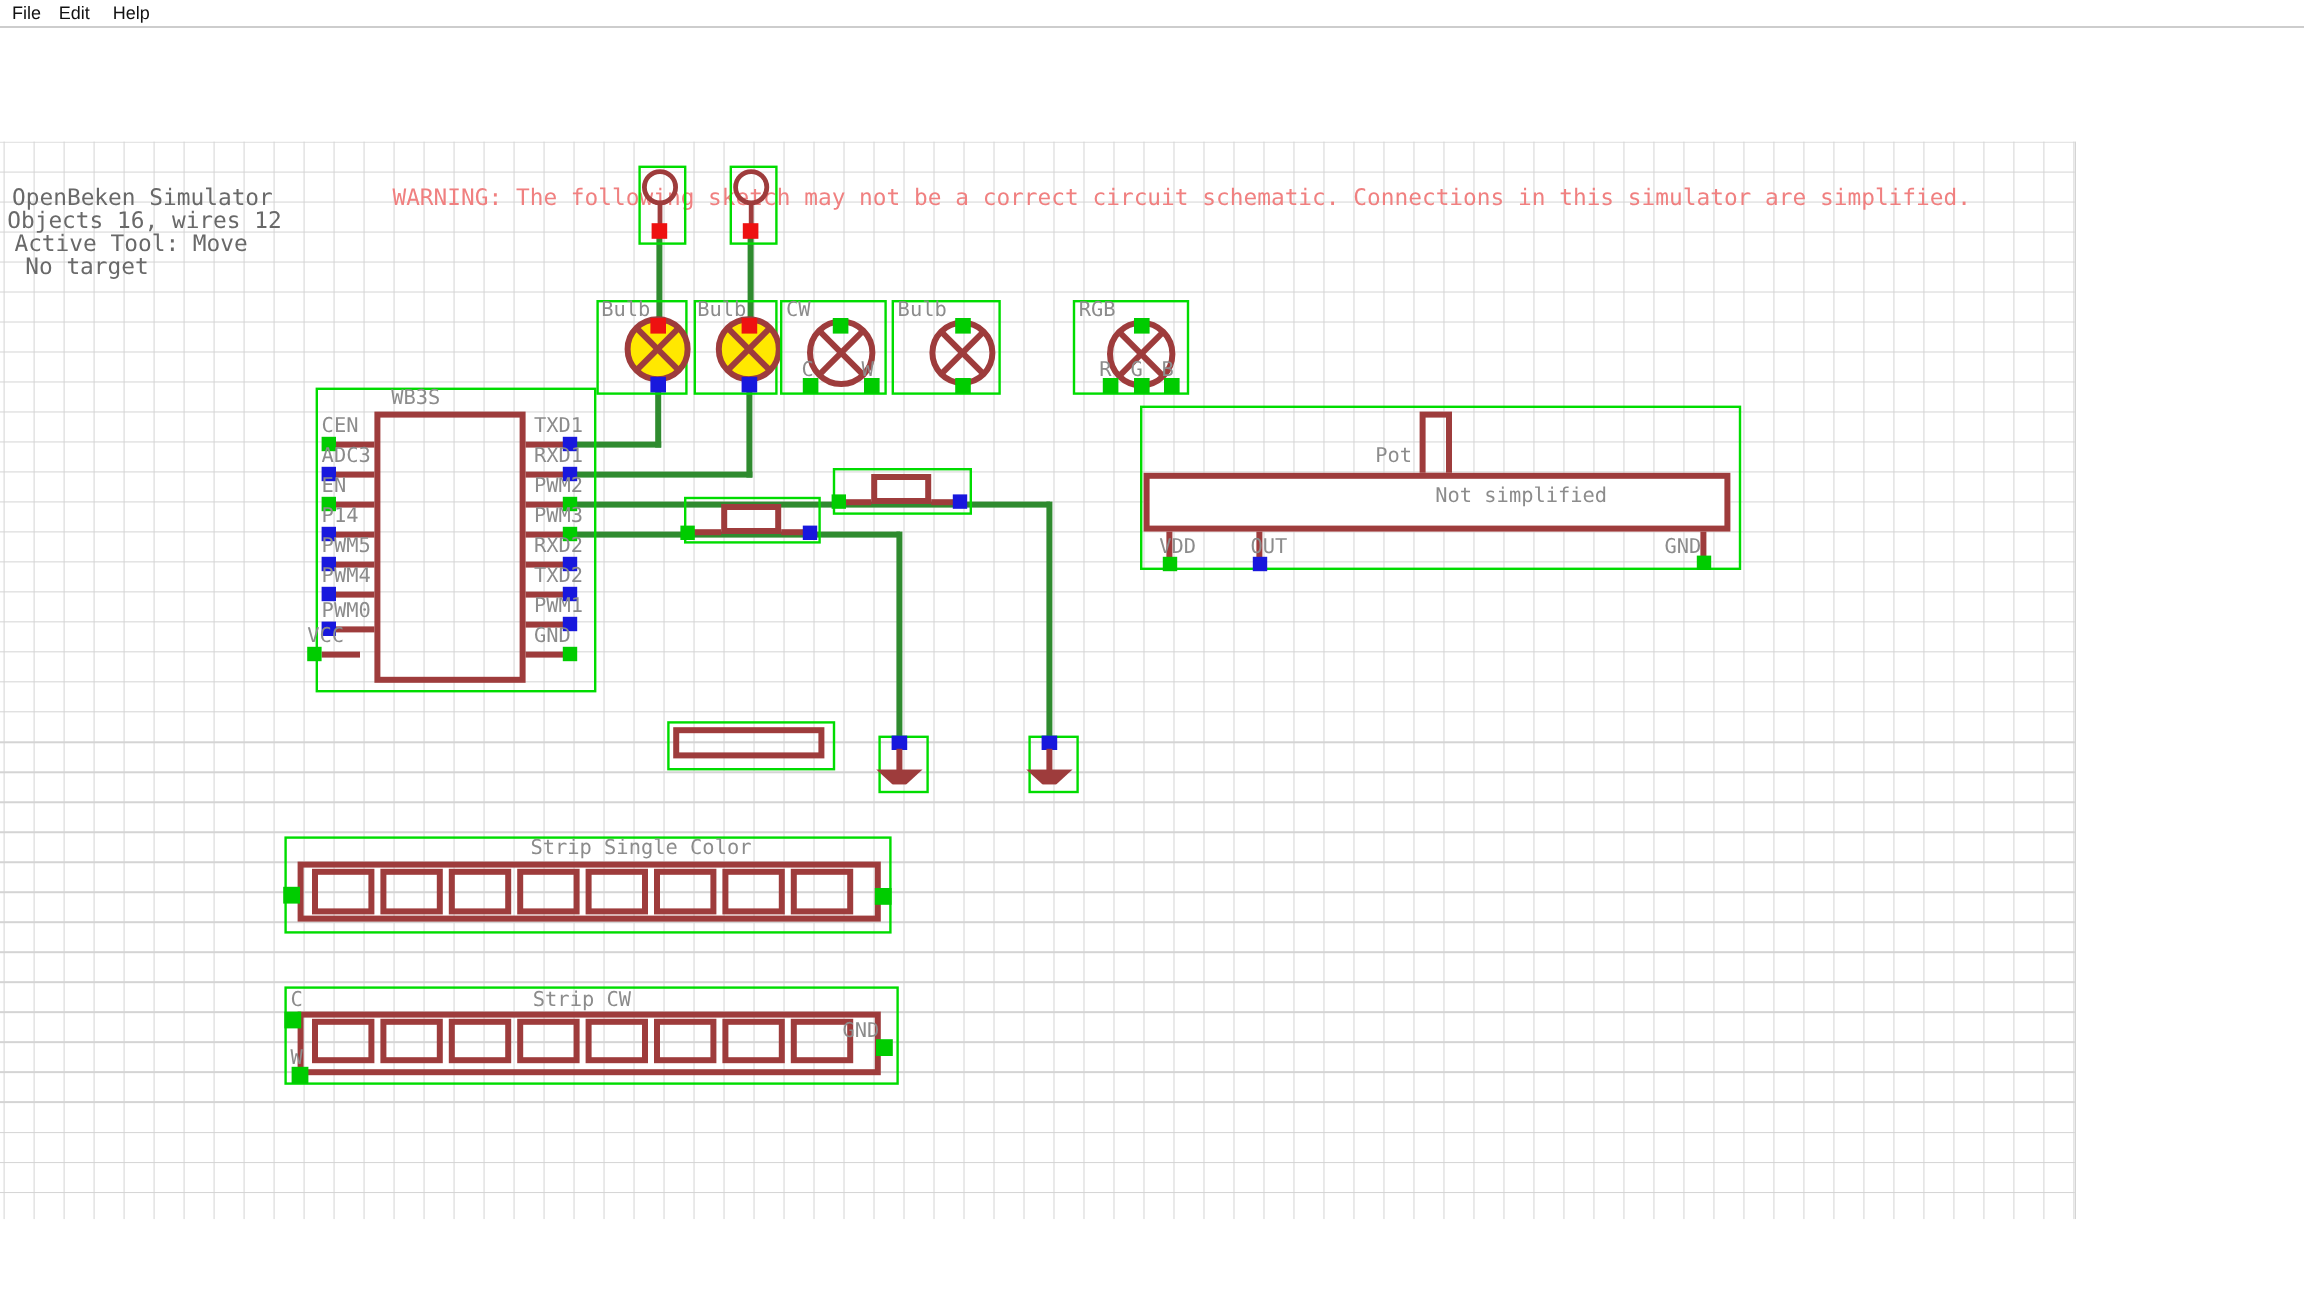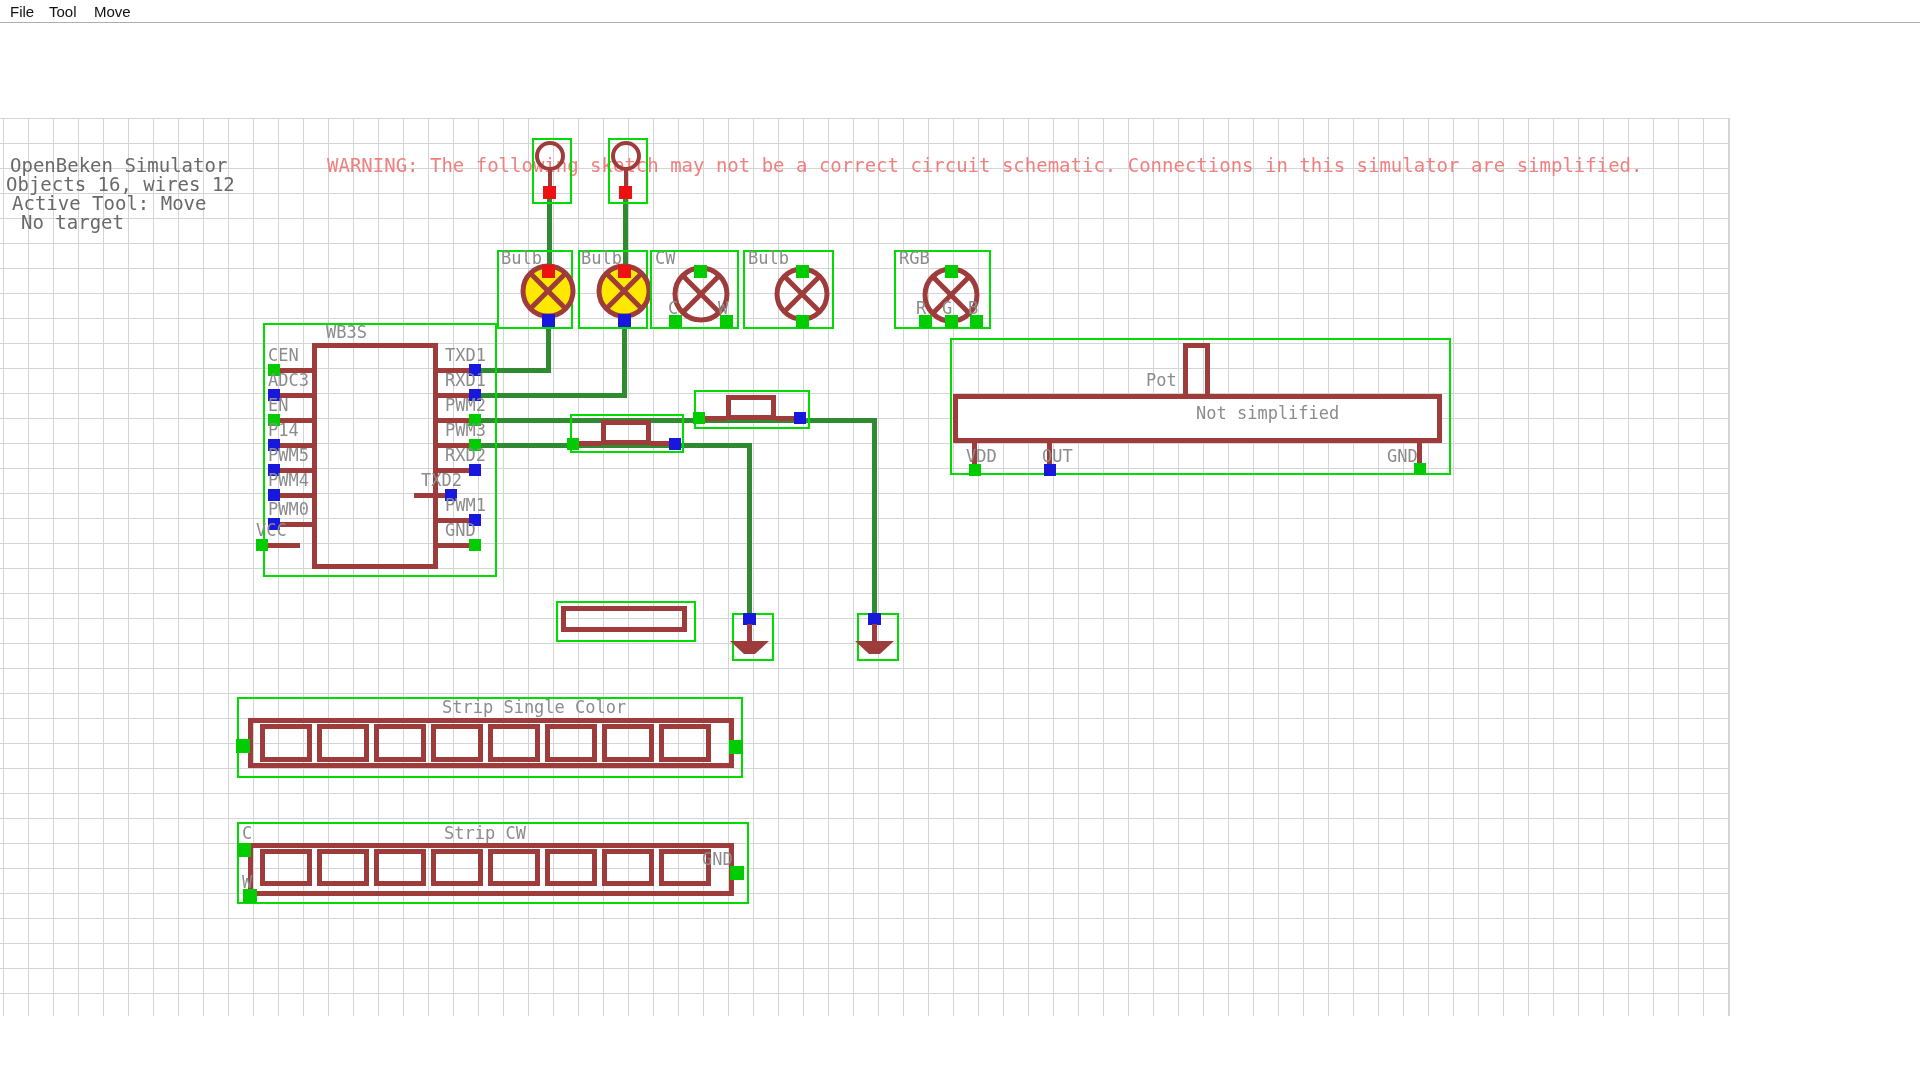--- a/index.html
+++ b/index.html
@@ -40,22 +40,22 @@
   .cell.cw{height:27px;}
   svg{position:absolute;overflow:visible;}
 </style>
 </head>
 <body>
 
 <div id="app">
 
   <div id="menubar">
     <span class="menu-item" style="left:10px">File</span>
-    <span class="menu-item" style="left:49px">Tool</span>
-    <span class="menu-item" style="left:94px">Move</span>
+    <span class="menu-item" style="left:49px">Edit</span>
+    <span class="menu-item" style="left:94px">Help</span>
   </div>
 
   <div id="grid"></div>
 
   <div class="status-line" style="left:10px;top:156px">OpenBeken Simulator</div>
   <div class="status-line" style="left:6px;top:175px">Objects 16, wires 12</div>
   <div class="status-line" style="left:12px;top:194px">Active Tool: Move</div>
   <div class="status-line" style="left:21px;top:213px">No target</div>
 
   <div id="warning">WARNING: The following sketch may not be a correct circuit schematic. Connections in this simulator are simplified.</div>
@@ -206,21 +206,21 @@
   <div class="pin pin-right" style="left:438px;top:423px">
     <span class="lbl pin-lbl">PWM3</span>
     <div class="stub"></div>
       <div class="pad g"></div>
   </div>
   <div class="pin pin-right" style="left:438px;top:448px">
     <span class="lbl pin-lbl">RXD2</span>
     <div class="stub"></div>
       <div class="pad b"></div>
   </div>
-  <div class="pin pin-right" style="left:414px;top:473px">
+  <div class="pin pin-right" style="left:438px;top:473px">
     <span class="lbl pin-lbl">TXD2</span>
     <div class="stub"></div>
       <div class="pad b"></div>
   </div>
   <div class="pin pin-right" style="left:438px;top:498px">
     <span class="lbl pin-lbl">PWM1</span>
     <div class="stub"></div>
       <div class="pad b"></div>
   </div>
   <div class="pin pin-right" style="left:438px;top:523px">

